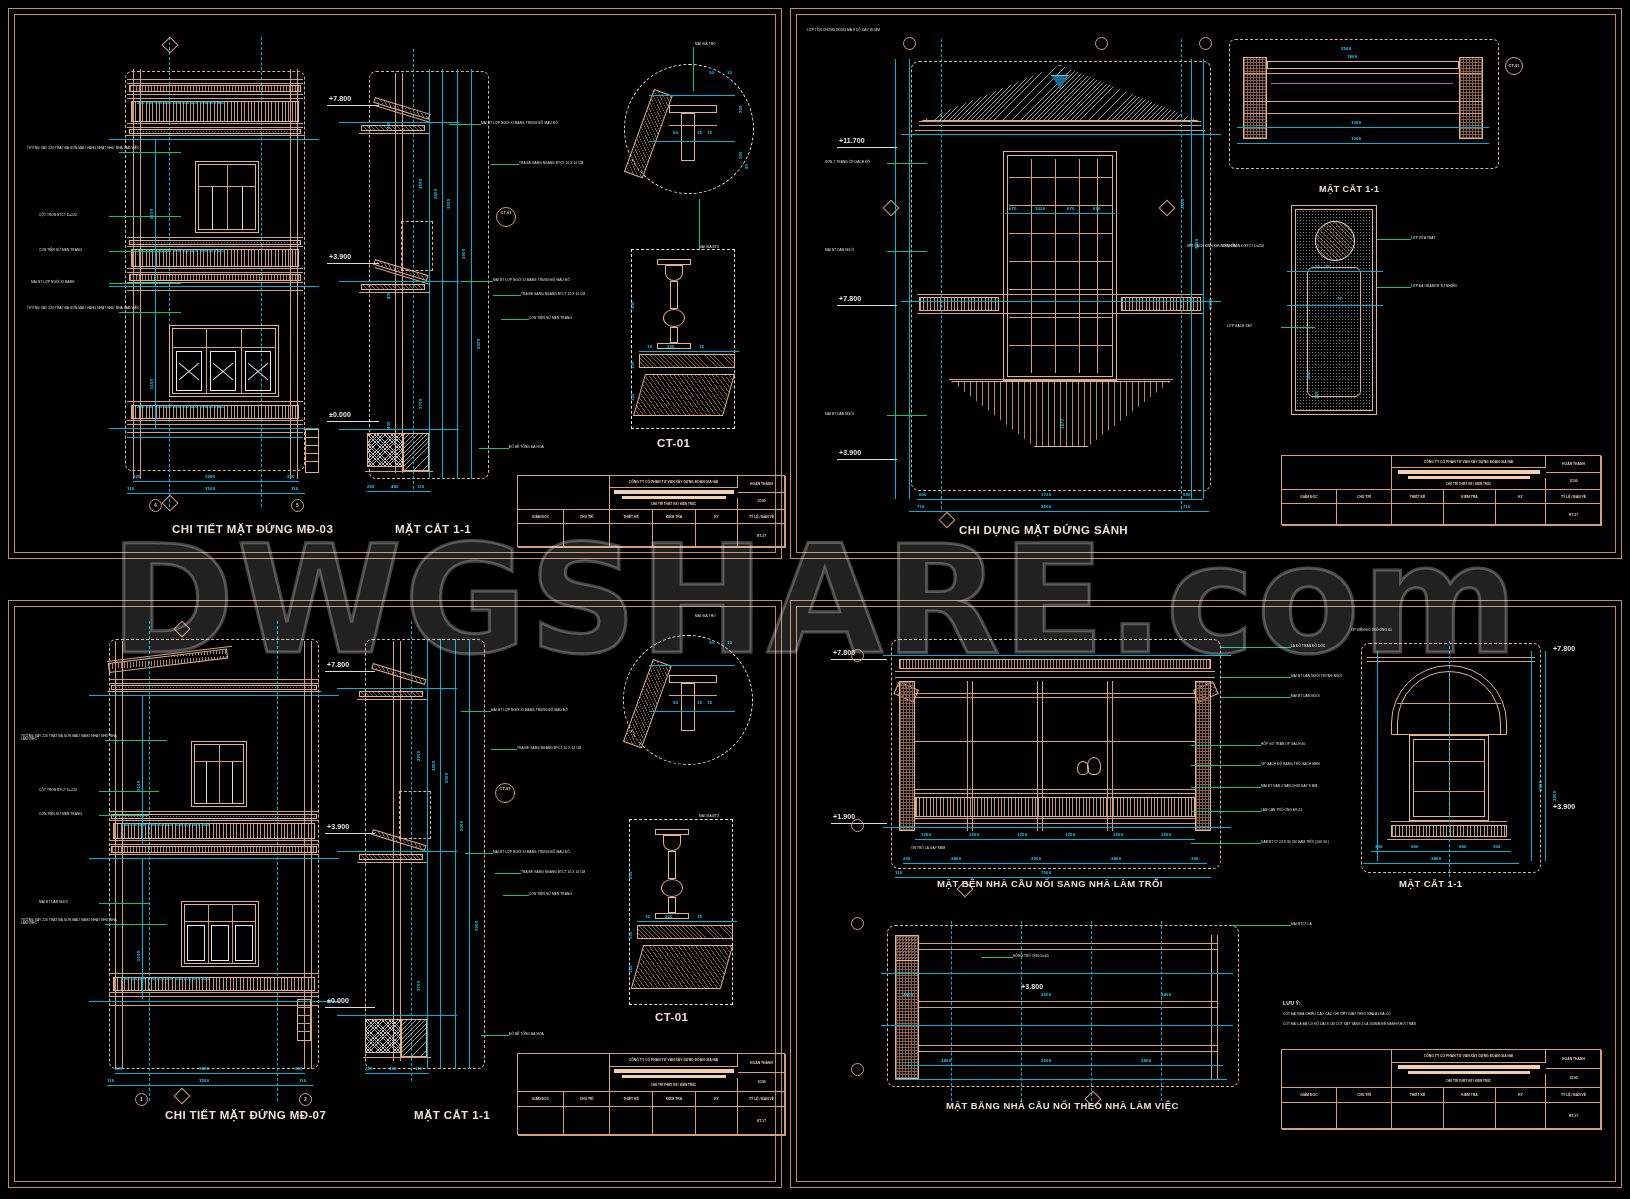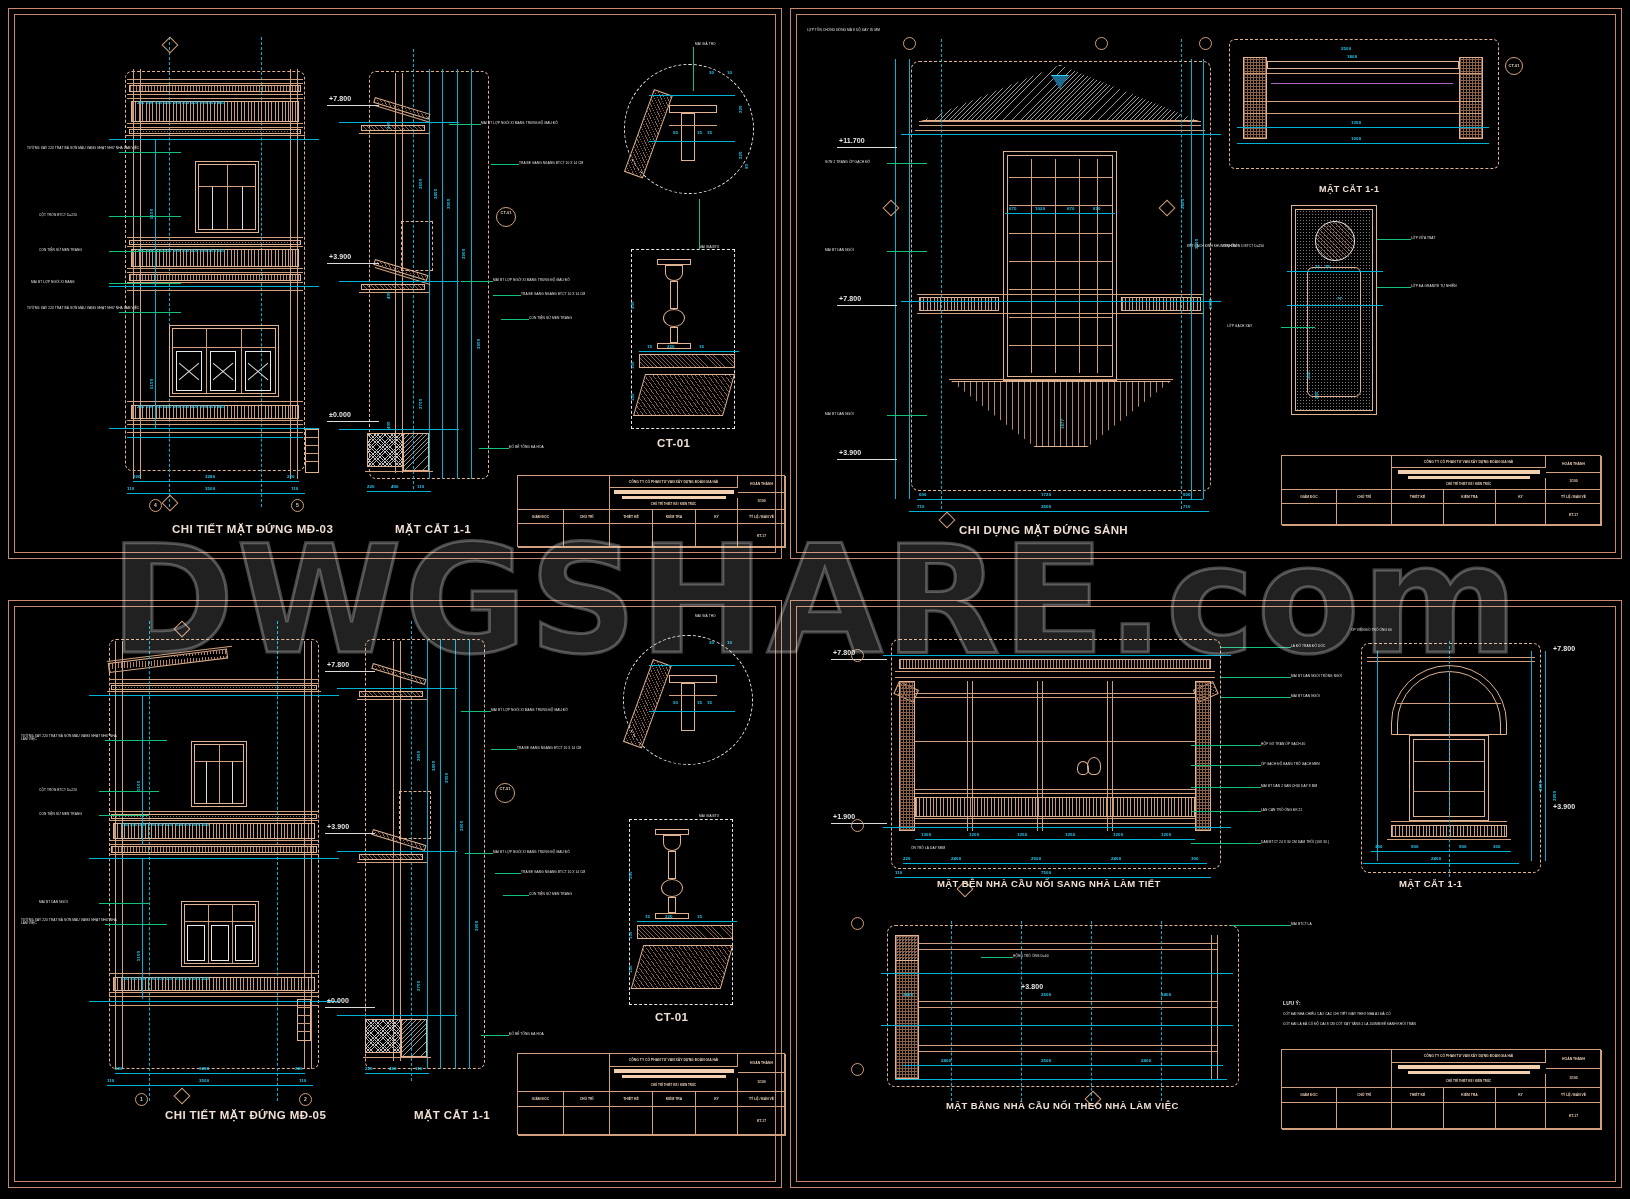--- a/index.html
+++ b/index.html
@@ -744,21 +744,21 @@
       <div class="cell" style="left:0;top:53px;width:46px;height:29px;"></div>
       <div class="cell" style="left:46px;top:53px;width:46px;height:29px;"></div>
       <div class="cell" style="left:92px;top:53px;width:43px;height:29px;"></div>
       <div class="cell" style="left:135px;top:53px;width:43px;height:29px;"></div>
       <div class="cell" style="left:178px;top:53px;width:42px;height:29px;"></div>
       <div class="cell" style="left:220px;top:53px;width:48px;height:29px;">
           <span>KT-17</span>
         </div>
     </div>
 
-    <span class="txt title" style="left:156px;top:508px;">CHI TIẾT MẶT ĐỨNG MĐ-05</span>
+    <span class="txt title" style="left:156px;top:508px;">CHI TIẾT MẶT ĐỨNG MĐ-07</span>
     <span class="txt title" style="left:405px;top:508px;">MẶT CẮT 1-1</span>
   </div>
 
   <div class="panel" style="left:790px;top:600px;width:832px;height:588px;">
     <div class="inner"></div>
 
     <div class="boxd tan" style="left:100px;top:38px;width:330px;height:230px;border-radius:8px;"></div>
 
     <div class="box tan roof-h" style="left:108px;top:58px;width:312px;height:10px;"></div>
     <div class="hl tan" style="left:104px;top:54px;width:320px;"></div>
@@ -829,21 +829,21 @@
     <span class="txt t3 wht" style="left:470px;top:208px;">LAN CAN TRỔ ỐNG ĐK 21</span>
     <div class="hl grn" style="left:400px;top:210px;width:70px;"></div>
     <span class="txt t3 wht" style="left:470px;top:240px;">DẦM BTCT 24 X 30 CM DẦM TRỔI (10X 30 )</span>
     <div class="hl grn" style="left:400px;top:242px;width:70px;"></div>
     <span class="txt t3 wht" style="left:120px;top:246px;">ỐN TRỔ LÁ DÀY 8MM</span>
 
     <div class="bubble" style="left:60px;top:48px;width:11px;height:11px;"></div>
     <div class="bubble" style="left:60px;top:218px;width:11px;height:11px;"></div>
     <div class="diamond" style="left:168px;top:282px;width:10px;height:10px;"></div>
 
-    <span class="txt title" style="left:146px;top:278px;font-size:9.5px;">MẶT BÊN NHÀ CẦU NỐI SANG NHÀ LÀM TIẾT</span>
+    <span class="txt title" style="left:146px;top:278px;font-size:9.5px;">MẶT BÊN NHÀ CẦU NỐI SANG NHÀ LÀM TRỔI</span>
 
     <div class="boxd tan" style="left:570px;top:42px;width:180px;height:230px;border-radius:8px;"></div>
     <div class="hl tan" style="left:576px;top:56px;width:168px;"></div>
     <div class="hl tan" style="left:576px;top:60px;width:168px;"></div>
     <div class="box tan" style="left:600px;top:64px;width:116px;height:70px;
           border-radius:58px 58px 0 0;"></div>
     <div class="box tan" style="left:606px;top:70px;width:104px;height:64px;border-radius:52px 52px 0 0;"></div>
     <div class="vl tan" style="left:658px;top:72px;height:62px;"></div>
     <div class="hl tan" style="left:606px;top:102px;width:104px;"></div>
     <div class="box tan" style="left:618px;top:134px;width:80px;height:86px;"></div>

